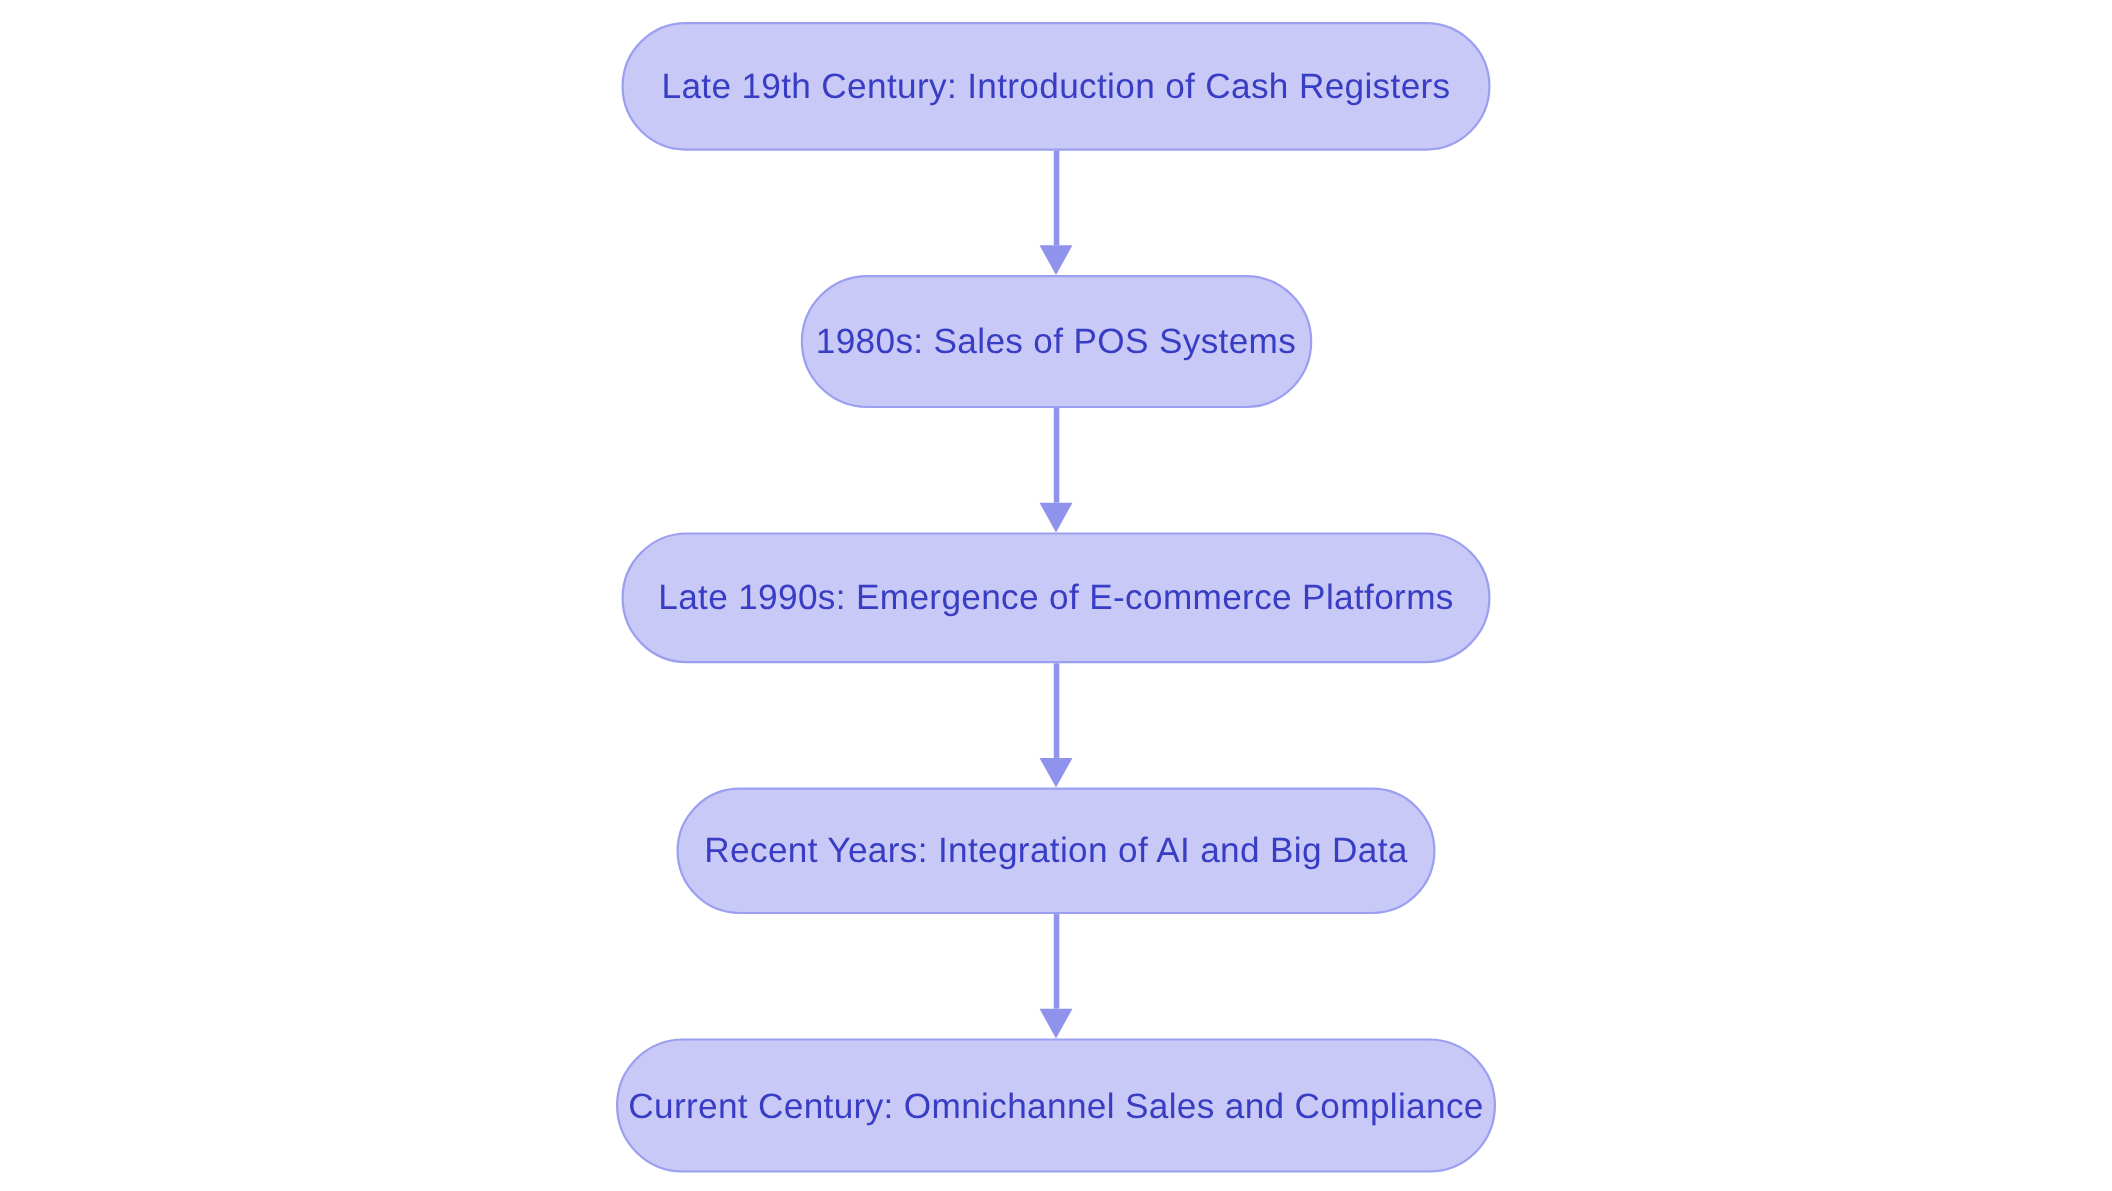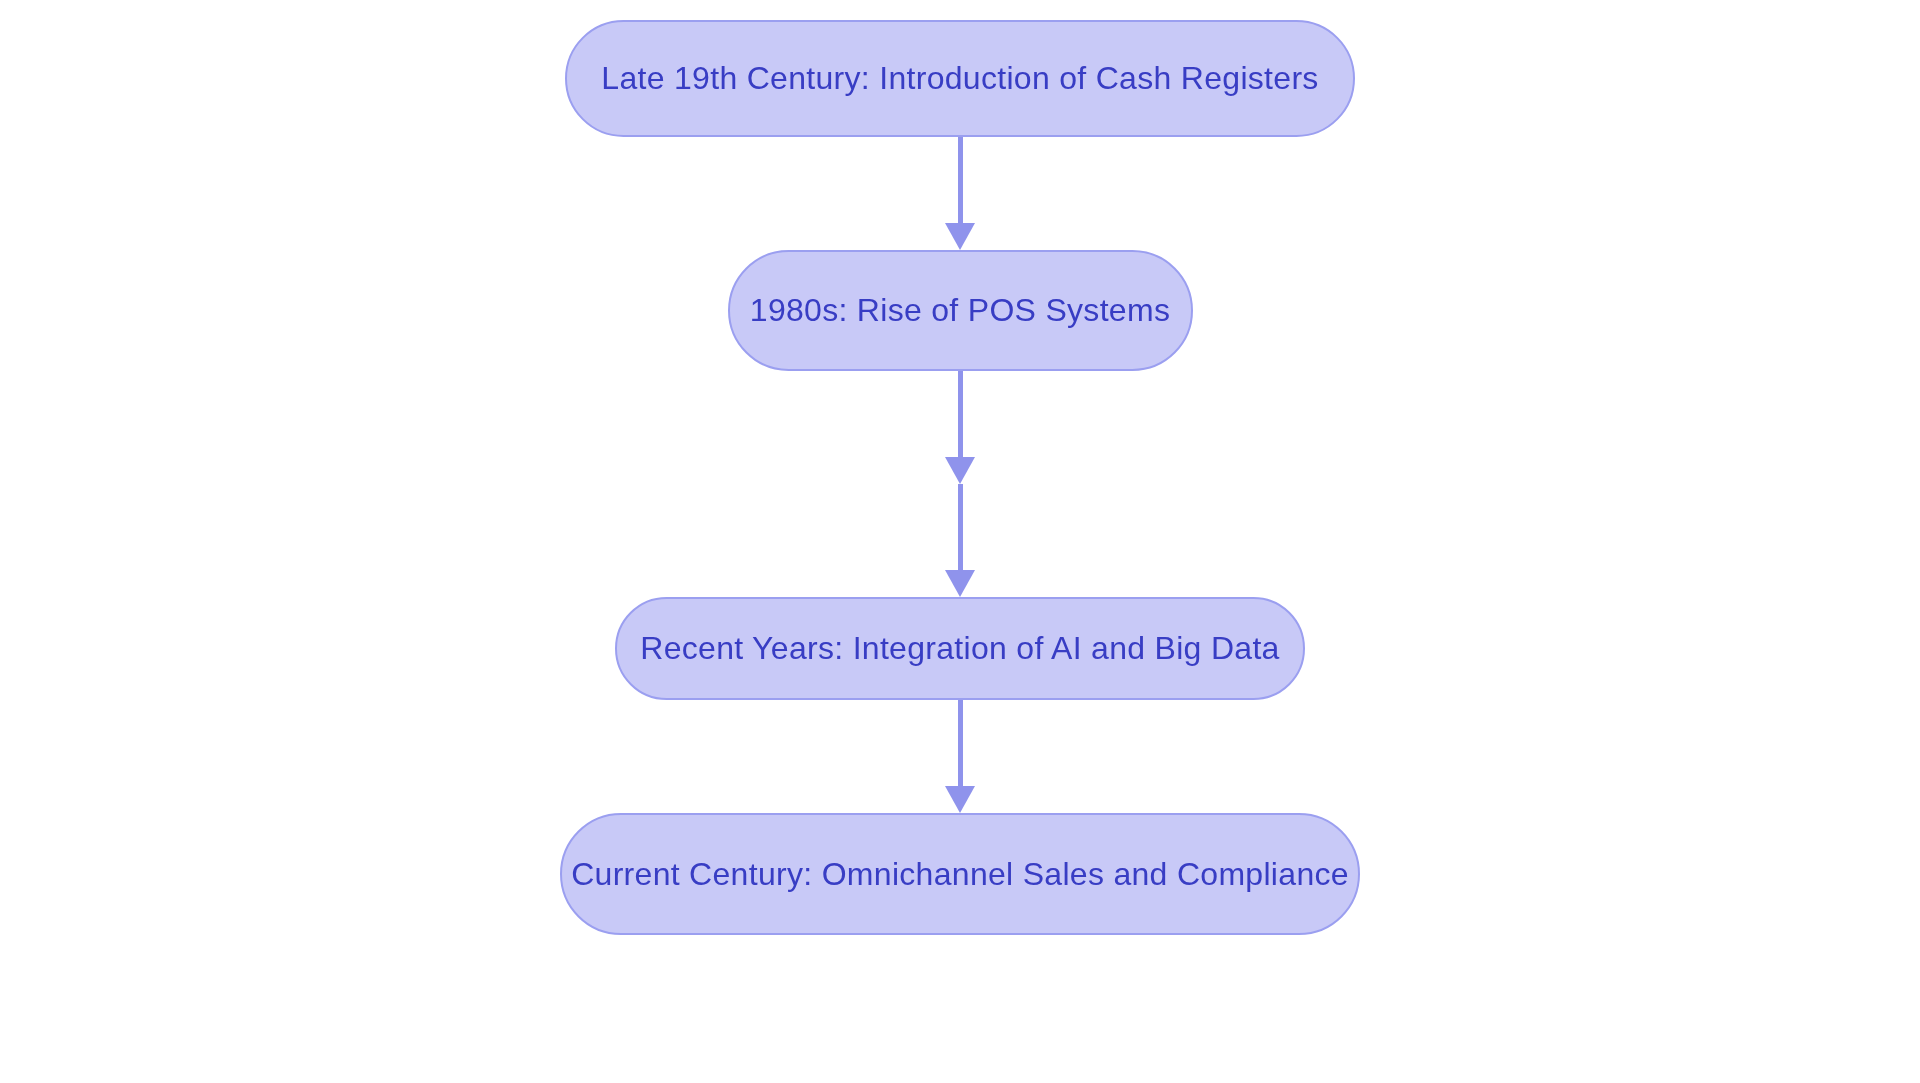--- a/index.html
+++ b/index.html
@@ -42,21 +42,21 @@
     color: var(--node-text);
     font-size: 32px;
     line-height: 1.2;
     letter-spacing: 0.3px;
     white-space: nowrap;
     text-align: center;
   }
   .node-1 { width: 790px; height: 117px; }
   .node-2 { width: 465px; height: 121px; }
   .node-3 { width: 790px; height: 119px; }
-  .node-4 { width: 690px; height: 103px; }
+  .node-4 { width: 690px; height: 115px; }
   .node-5 { width: 800px; height: 122px; }
   .connector {
     height: 113px;
     flex: 0 0 auto;
     display: flex;
     flex-direction: column;
     align-items: center;
   }
   .connector-line {
     width: 5px;
@@ -79,28 +79,31 @@
   <div class="node node-1">
     <span class="node-label">Late 19th Century: Introduction of Cash Registers</span>
   </div>
 
   <div class="connector">
     <div class="connector-line"></div>
     <div class="connector-head"></div>
   </div>
 
   <div class="node node-2">
-    <span class="node-label">1980s: Rise of POS Systems</span>
+    <span class="node-label">1980s: Sales of POS Systems</span>
   </div>
 
   <div class="connector">
     <div class="connector-line"></div>
     <div class="connector-head"></div>
   </div>
 
+  <div class="node node-3">
+    <span class="node-label">Late 1990s: Emergence of E-commerce Platforms</span>
+  </div>
 
   <div class="connector">
     <div class="connector-line"></div>
     <div class="connector-head"></div>
   </div>
 
   <div class="node node-4">
     <span class="node-label">Recent Years: Integration of AI and Big Data</span>
   </div>
 

